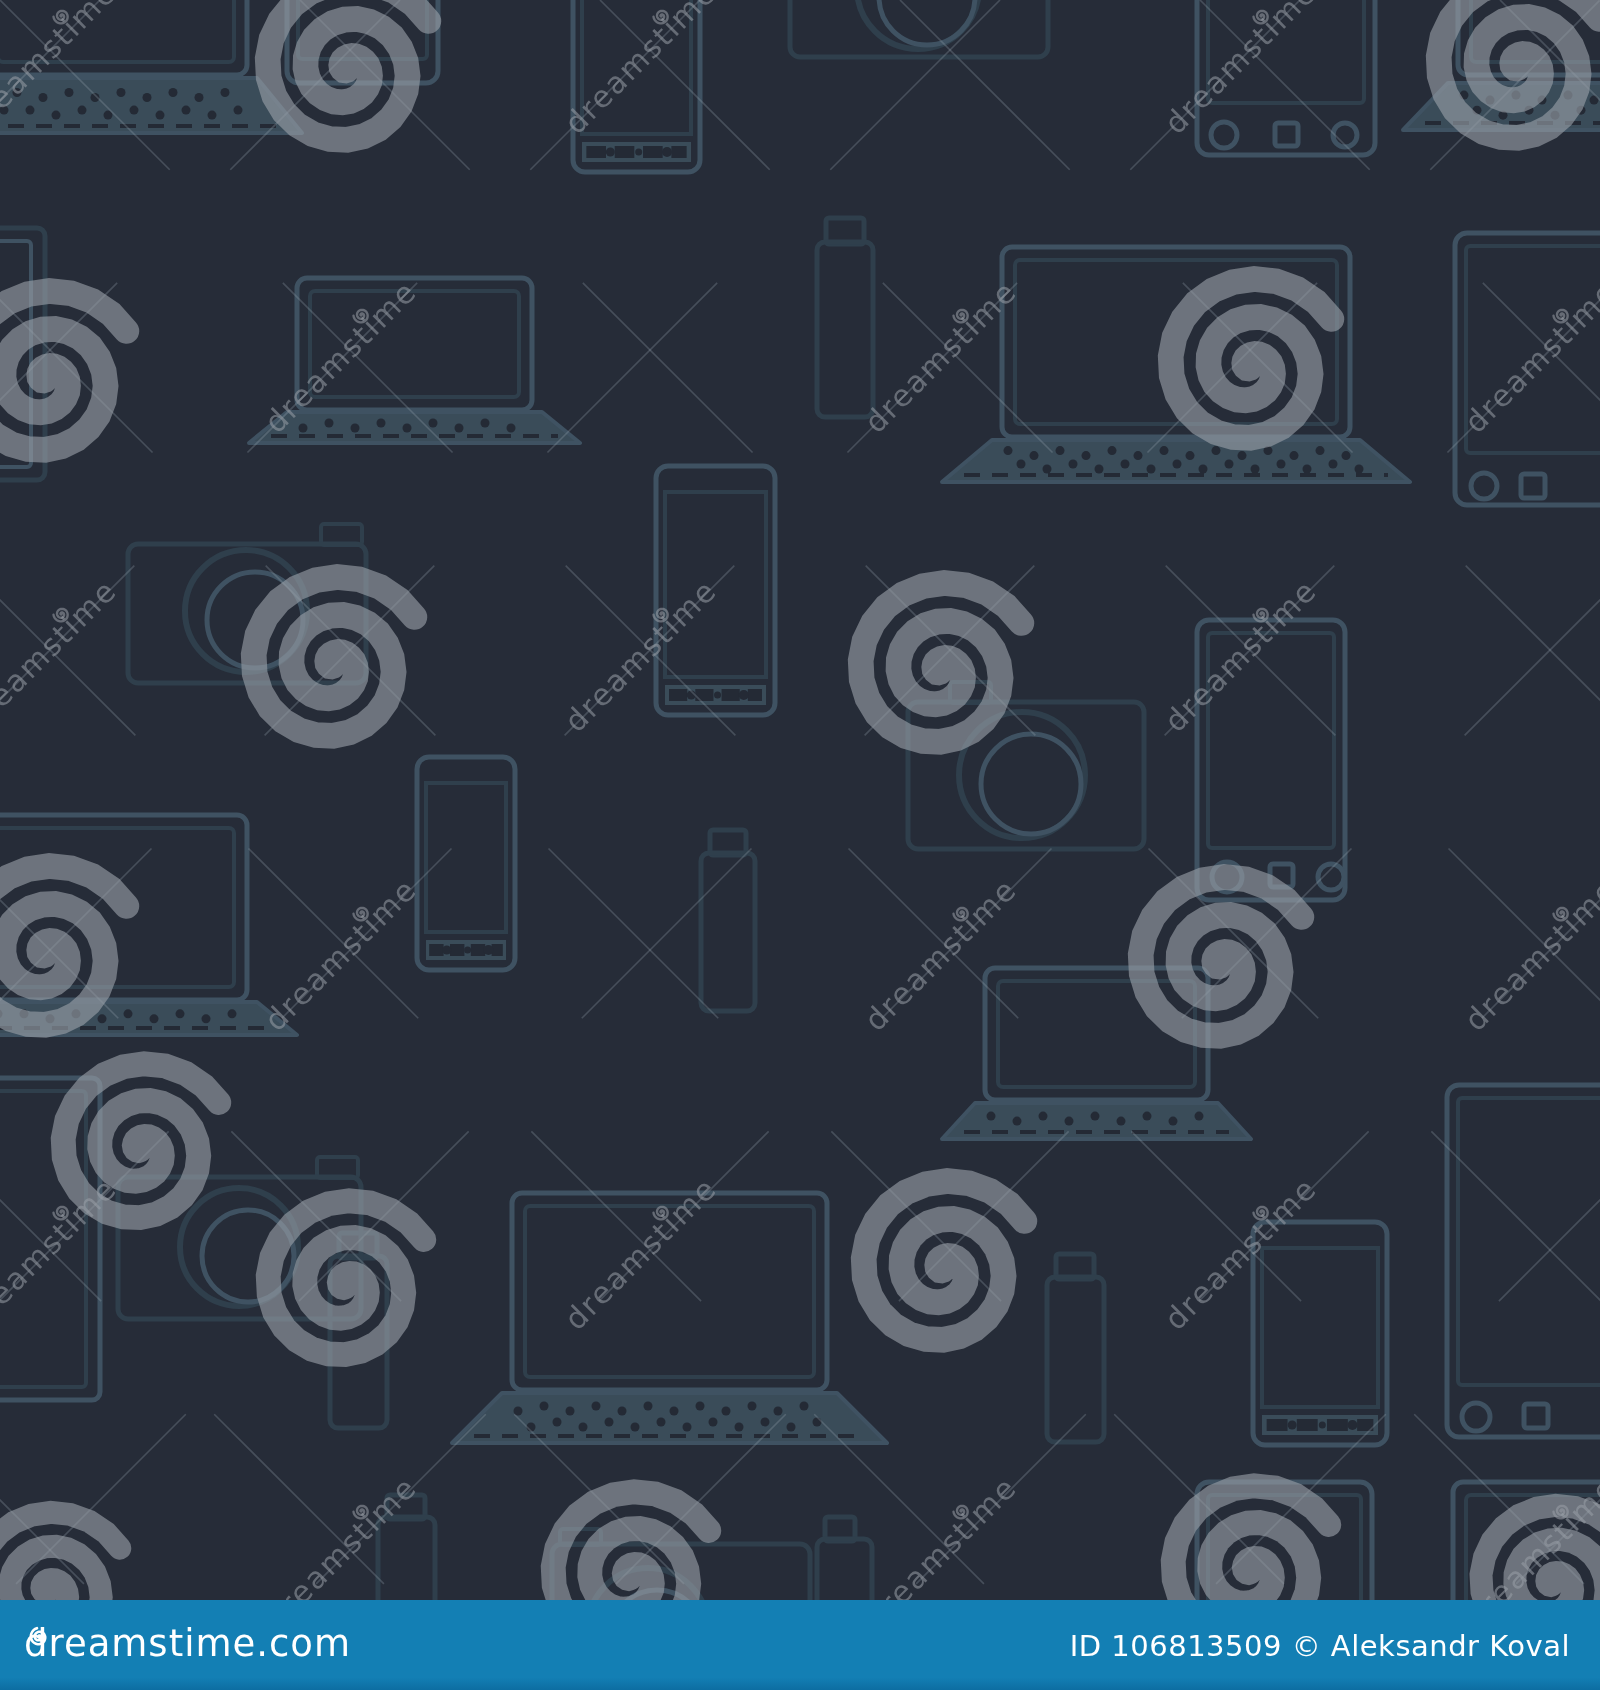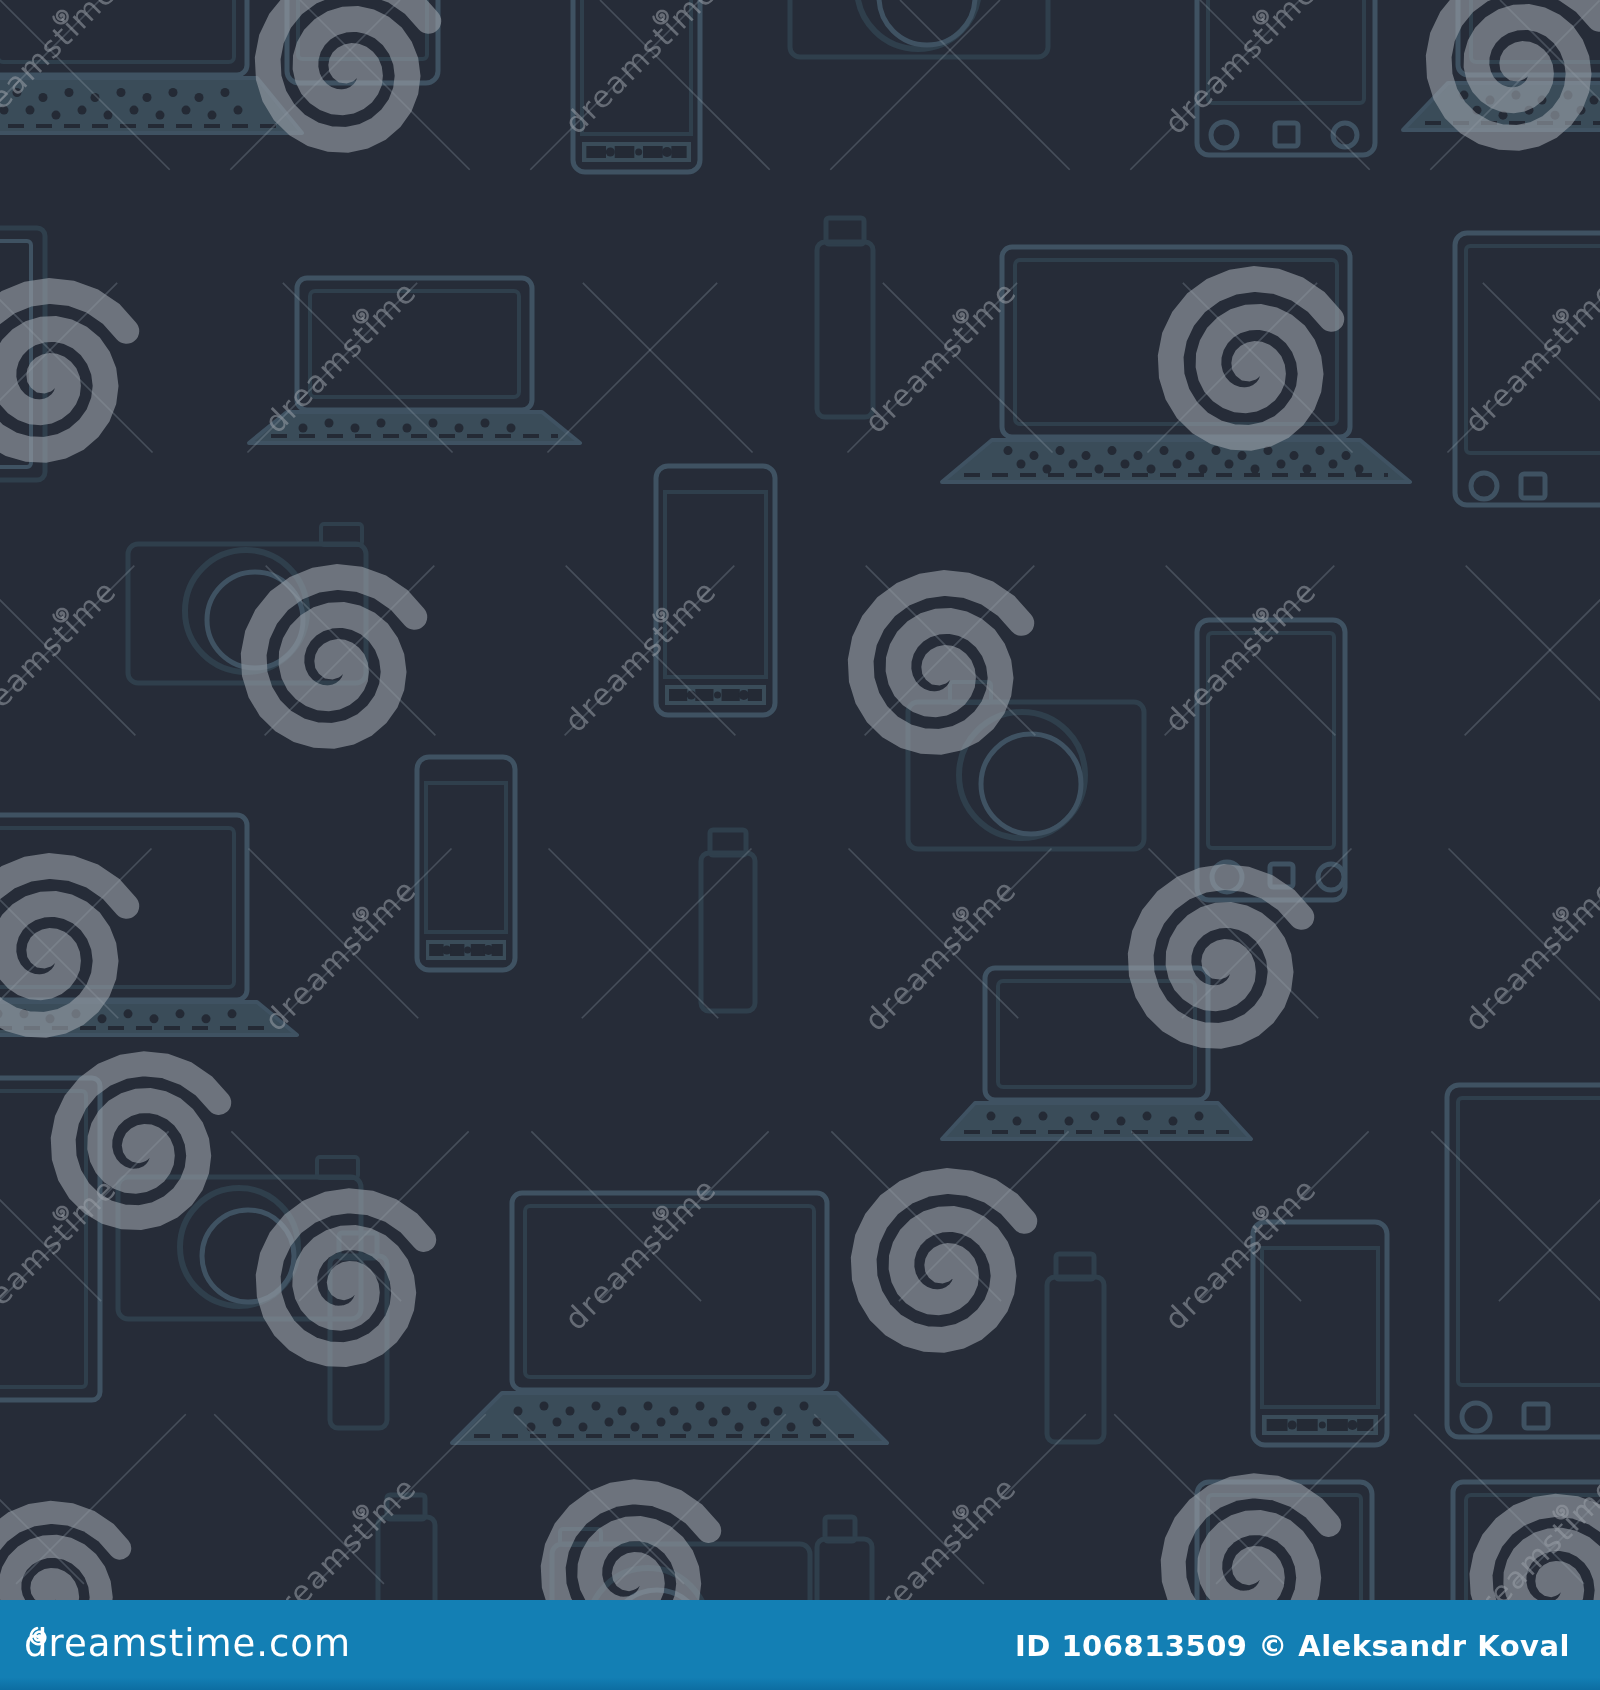--- a/index.html
+++ b/index.html
@@ -13,21 +13,21 @@
     background:linear-gradient(#137fb4 0 86%, #0d6da1 100%);
   }
   .logo-wrap{position:absolute;left:24px;top:22px;color:#ffffff;}
   .logo-text{
     font-size:37px;letter-spacing:1px;font-weight:500;color:#ffffff;
     font-family:"DejaVu Sans",sans-serif;
   }
   .logo-spiral{position:absolute;left:123px;top:-14px;}
   .credit-text{
     position:absolute;right:30px;top:29px;color:#ffffff;
-    font-size:29px;font-weight:bold;letter-spacing:0.5px;
+    font-size:29px;font-weight:normal;letter-spacing:0.5px;
     font-family:"DejaVu Sans",sans-serif;
   }
 </style>
 </head>
 <body>
 
 <div class="stage">
   <svg id="art" width="1600" height="1600" viewBox="0 0 1600 1600">
       <rect x="0" y="0" width="1600" height="1600" fill="#262c38"></rect>
       <g>

